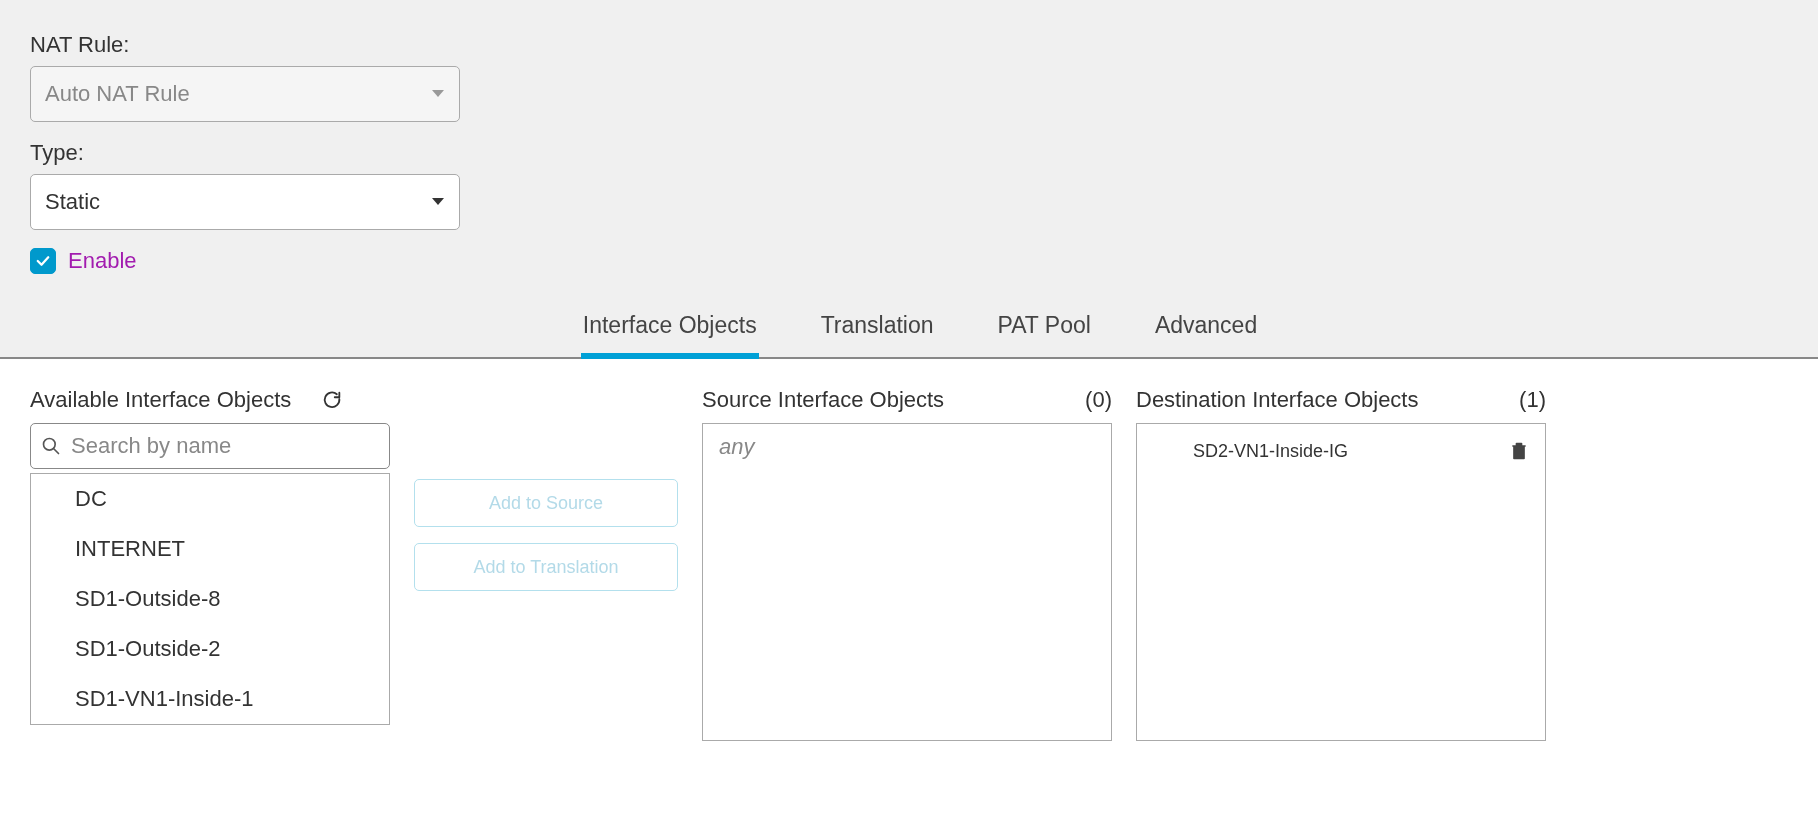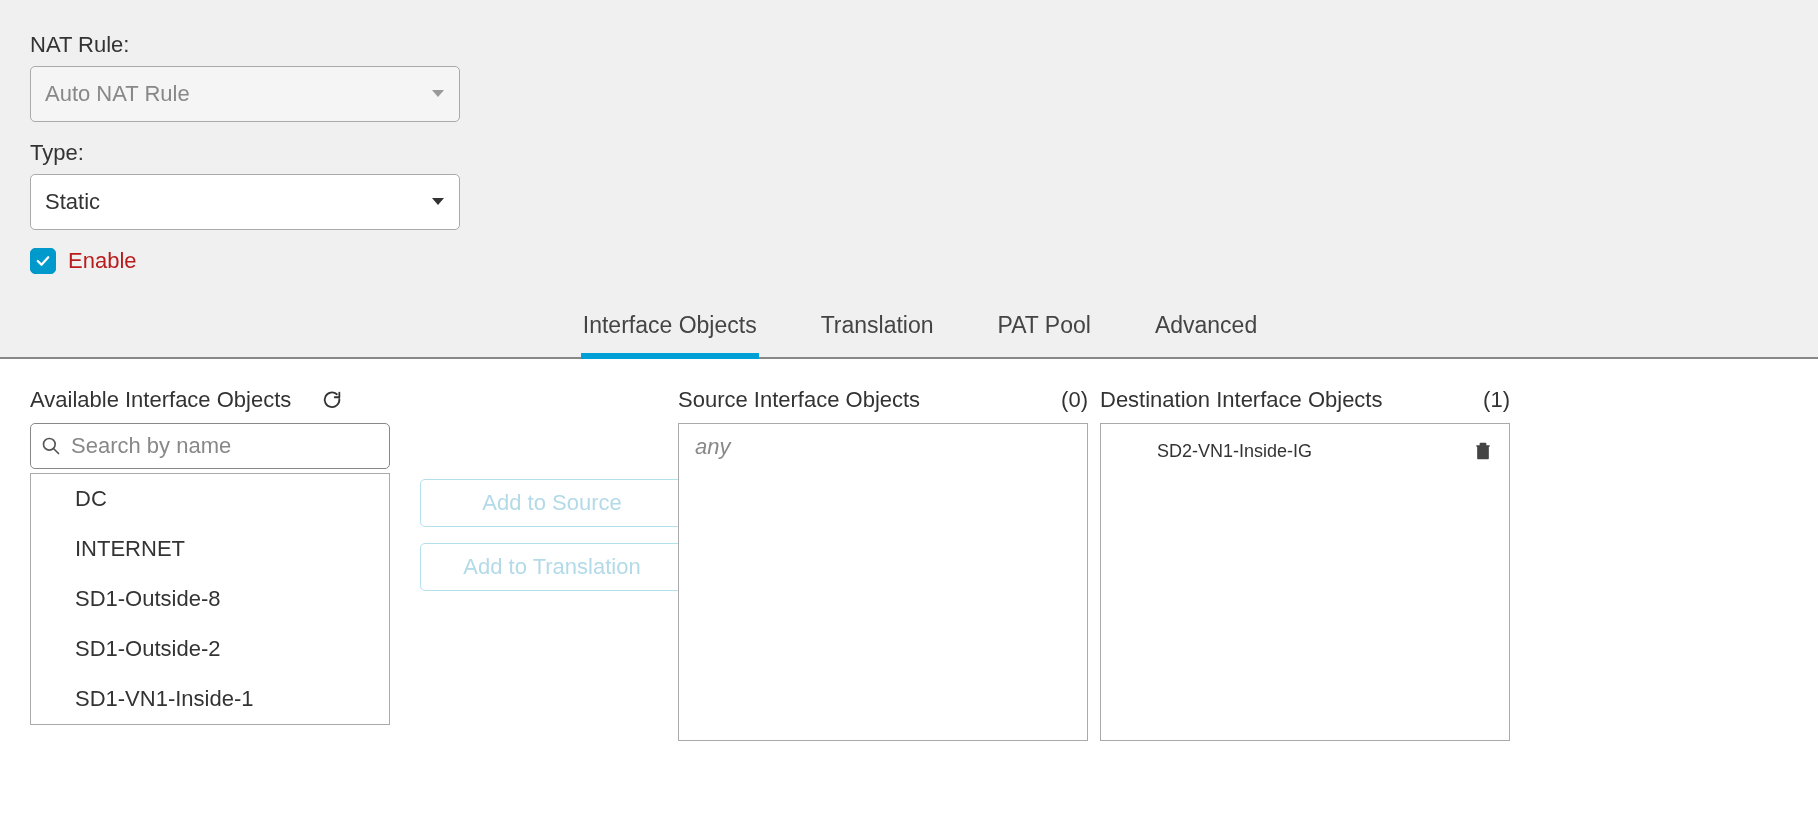--- a/index.html
+++ b/index.html
@@ -72,21 +72,21 @@
       align-items: center;
       justify-content: center;
       cursor: pointer;
     }
     .checkbox svg {
       width: 18px;
       height: 18px;
     }
     .enable-label {
       font-size: 22px;
-      color: #b91c1c;
+      color: #a21caf;
     }
     .tabs {
       display: flex;
       gap: 60px;
       padding-left: 22px;
       justify-content: center;
     }
     .tab {
       font-size: 23px;
       color: #444;
@@ -94,21 +94,21 @@
       cursor: pointer;
       border-bottom: 6px solid transparent;
       margin-bottom: -2px;
     }
     .tab.active {
       border-bottom: 6px solid #00a0d6;
     }
     .main-content {
       padding: 26px 30px 0 30px;
       display: flex;
-      gap: 12px;
+      gap: 24px;
       align-items: flex-start;
     }
     .panel {
       display: flex;
       flex-direction: column;
     }
     .panel-header {
       display: flex;
       align-items: center;
       justify-content: space-between;
@@ -183,24 +183,23 @@
       gap: 16px;
       padding-top: 94px;
       width: 264px;
     }
     .action-btn {
       width: 264px;
       height: 48px;
       border: 1px solid #b3e0ed;
       background: #fff;
       color: #b3dae8;
-      font-size: 22px;
+      font-size: 18px;
       border-radius: 5px;
       cursor: pointer;
-      margin-left: 18px;
     }
     .drop-panel {
       width: 410px;
     }
     .drop-box {
       border: 1px solid #aaa;
       height: 318px;
       background: #fff;
       padding: 10px 16px;
     }

